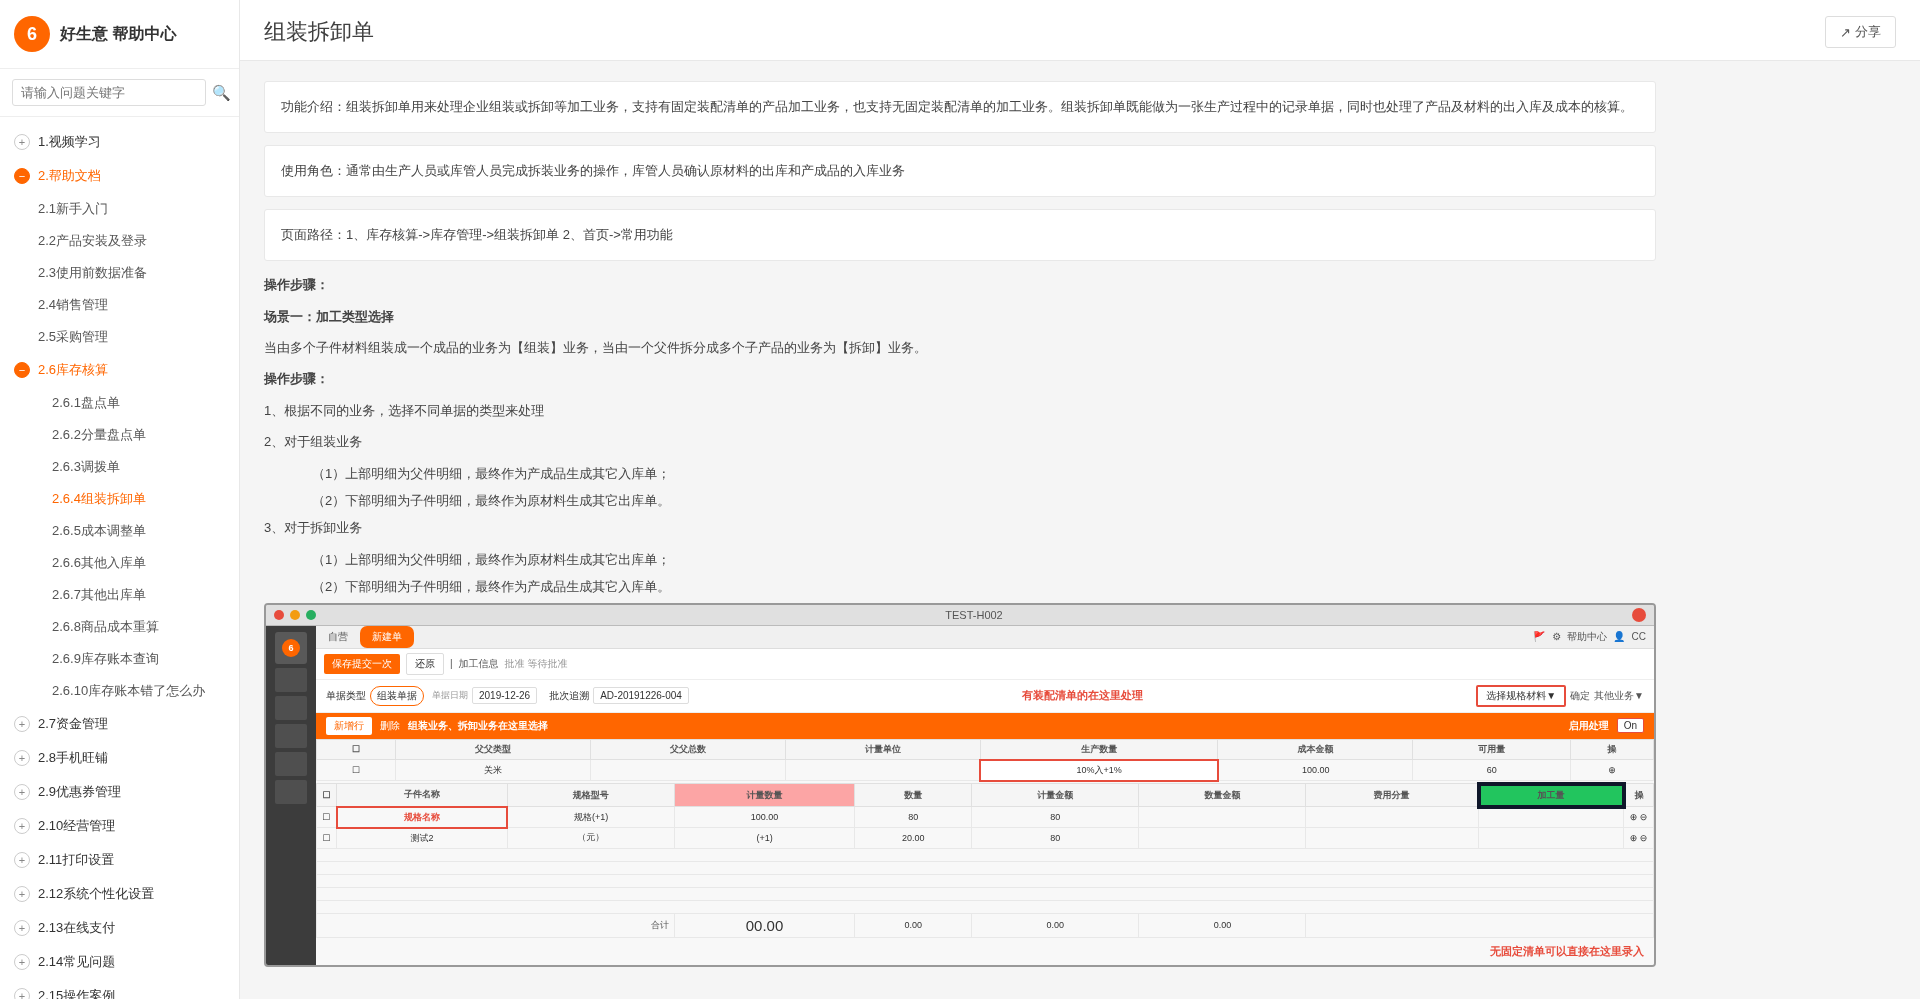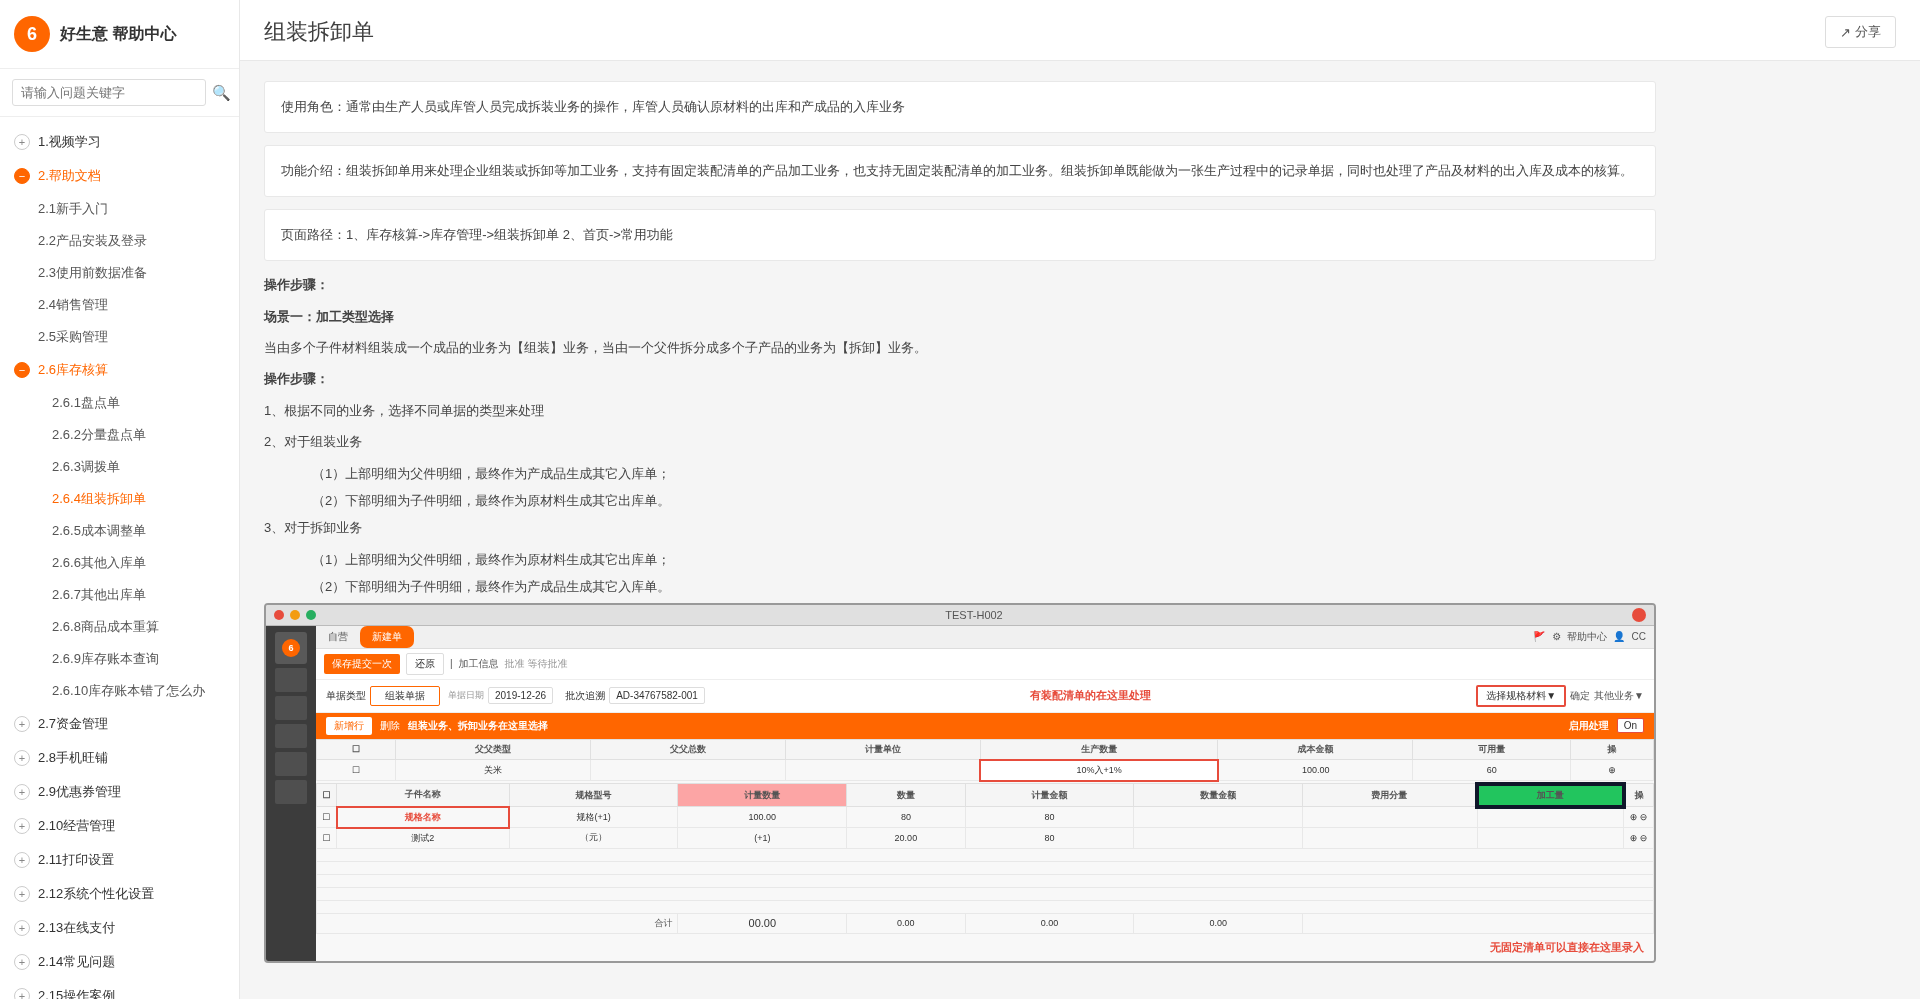--- a/index.html
+++ b/index.html
@@ -241,26 +241,26 @@
     <h1 class="main-title">组装拆卸单</h1>
     <button class="share-btn">
       <span>↗</span>
       <span>分享</span>
     </button>
   </div>
 
   <div class="content-area">
     
     <div class="info-block">
+      <span>功能介绍：组装拆卸单用来处理企业组装或拆卸等加工业务，支持有固定装配清单的产品加工业务，也支持无固定装配清单的加工业务。组装拆卸单既能做为一张生产过程中的记录单据，同时也处理了产品及材料的出入库及成本的核算。</span>
+    </div>
+
+    
+    <div class="info-block">
       <span>使用角色：通常由生产人员或库管人员完成拆装业务的操作，库管人员确认原材料的出库和产成品的入库业务</span>
-    </div>
-
-    
-    <div class="info-block">
-      <span>功能介绍：组装拆卸单用来处理企业组装或拆卸等加工业务，支持有固定装配清单的产品加工业务，也支持无固定装配清单的加工业务。组装拆卸单既能做为一张生产过程中的记录单据，同时也处理了产品及材料的出入库及成本的核算。</span>
     </div>
 
     
     <div class="info-block">
       <span>页面路径：1、库存核算-&gt;库存管理-&gt;组装拆卸单 2、首页-&gt;常用功能</span>
     </div>
 
     
     <div class="step-content">
       <p><strong>操作步骤：</strong></p>
@@ -320,27 +320,27 @@
               <div style="padding:3px 8px;background:#f60;color:#fff;border-radius:2px;font-size:10px;cursor:pointer;">保存提交一次</div>
               <div style="padding:3px 8px;border:1px solid #ddd;background:#fff;border-radius:2px;font-size:10px;cursor:pointer;">还原</div>
               <div style="font-size:10px;color:#555;">|</div>
               <div style="font-size:10px;color:#555;">加工信息</div>
               <div style="font-size:10px;color:#999;">批准 等待批准</div>
             </div>
 
             <div style="background:#fff;border-bottom:1px solid #eee;padding:5px 10px;display:flex;align-items:center;gap:12px;flex-wrap:wrap;">
               <div style="display:flex;align-items:center;gap:4px;font-size:10px;">
                 <span>单据类型</span>
-                <div style="border:1px solid #f60;padding:2px 14px;border-radius:2px;font-size:10px;color:#333;background:#fff;">组装单据</div>
+                <div style="border:1px solid #f60;padding:2px 6px;border-radius:10px;font-size:10px;color:#333;background:#fff;">组装单据</div>
                 <span style="margin-left:4px;font-size:9px;color:#999;">单据日期</span>
                 <div style="border:1px solid #ddd;padding:2px 6px;border-radius:2px;font-size:10px;background:#fff;">2019-12-26</div>
               </div>
               <div style="display:flex;align-items:center;gap:4px;font-size:10px;">
                 <span>批次追溯</span>
-                <div style="border:1px solid #ddd;padding:2px 6px;border-radius:2px;font-size:10px;background:#fff;">AD-34767582-001</div>
+                <div style="border:1px solid #ddd;padding:2px 6px;border-radius:2px;font-size:10px;background:#fff;">AD-20191226-004</div>
               </div>
               <div style="flex:1;text-align:center;font-size:11px;font-weight:bold;color:#e74c3c;">有装配清单的在这里处理</div>
               <div style="display:flex;gap:4px;align-items:center;">
                 <div style="border:2px solid #e74c3c;padding:2px 8px;border-radius:2px;font-size:10px;cursor:pointer;color:#333;">选择规格材料▼</div>
                 <div style="font-size:10px;color:#555;">确定</div>
                 <div style="font-size:10px;color:#555;">其他业务▼</div>
               </div>
             </div>
 
             <div style="background:#f60;padding:4px 10px;display:flex;align-items:center;gap:8px;">
@@ -435,21 +435,21 @@
                   <tr>
                     <td colspan="10" style="padding:6px;border:1px solid #e8e8e8;"></td>
                   </tr>
                   <tr>
                     <td colspan="10" style="padding:6px;border:1px solid #e8e8e8;"></td>
                   </tr>
                 </tbody>
                 <tfoot>
                   <tr>
                     <td colspan="3" style="padding:3px 5px;border:1px solid #e8e8e8;font-size:9px;text-align:right;color:#555;">合计</td>
-                    <td style="padding:3px 5px;border:1px solid #e8e8e8;text-align:center;font-size:11px;">00.00</td>
+                    <td style="padding:3px 5px;border:1px solid #e8e8e8;text-align:center;font-size:15px;">00.00</td>
                     <td style="padding:3px 5px;border:1px solid #e8e8e8;text-align:center;font-size:9px;">0.00</td>
                     <td style="padding:3px 5px;border:1px solid #e8e8e8;text-align:center;font-size:9px;">0.00</td>
                     <td style="padding:3px 5px;border:1px solid #e8e8e8;text-align:center;font-size:9px;">0.00</td>
                     <td colspan="3" style="padding:3px 5px;border:1px solid #e8e8e8;"></td>
                   </tr>
                 </tfoot>
               </table>
 
               <div style="position:relative;padding:4px 0;text-align:right;">
                 <div style="color:#e74c3c;font-size:11px;font-weight:bold;padding:2px 10px;">无固定清单可以直接在这里录入</div>

